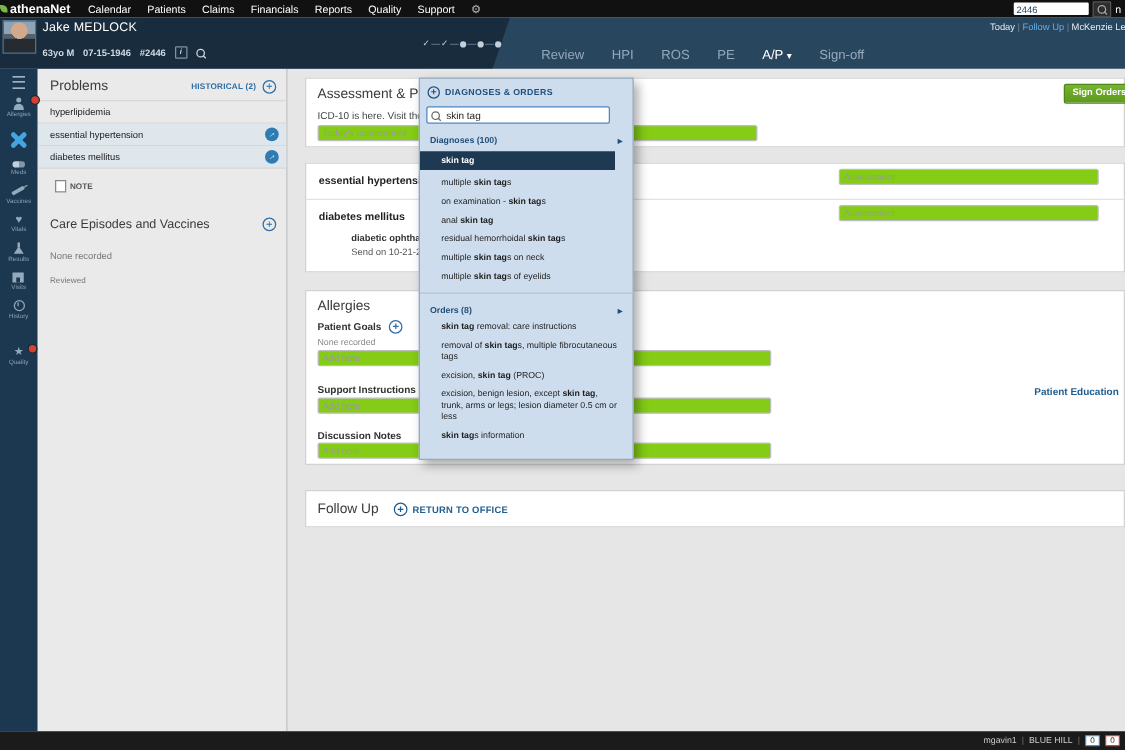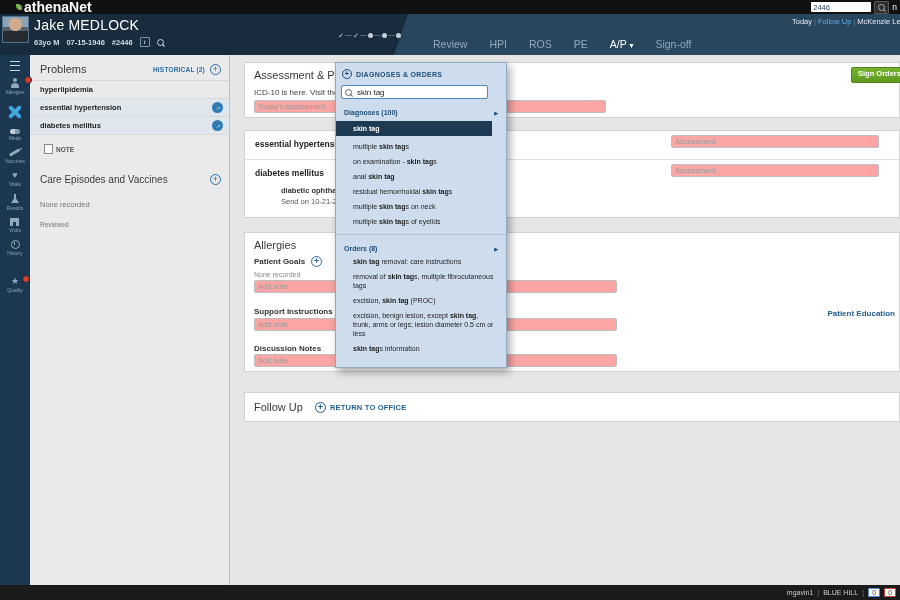--- a/index.html
+++ b/index.html
@@ -4,42 +4,42 @@
 <style>
   html,body{margin:0;padding:0}
   body{width:900px;height:600px;position:relative;overflow:hidden;background:#e8e8e8;
        font-family:"Liberation Sans",sans-serif}
   b{font-weight:bold}
   input{font-family:"Liberation Sans",sans-serif}
 
   
   #topbar{position:absolute;left:0;top:0;width:900px;height:14px;background:#111;z-index:30;
           display:flex;align-items:center;color:#fff;font-size:8.5px}
-  #brand{display:flex;align-items:center;gap:2px;margin-left:16px;font-size:14px;font-weight:bold}
+  #brand{display:flex;align-items:center;gap:2px;margin-left:0;font-size:10px;font-weight:bold}
   #brand .leaf{width:6px;height:6px;background:#7ab648;border-radius:0 70% 0 70%;display:inline-block}
   #topmenu{display:flex;gap:13px;margin-left:14px;align-items:center}
   #topmenu .mi{cursor:pointer}
   .gear{color:#bbb;font-size:9px}
   #topright{margin-left:auto;display:flex;align-items:center;gap:3px;margin-right:3px}
   #topsearch{width:56px;height:10px;font-size:7.5px;border:none;border-radius:1px;padding:0 2px;color:#1f3b53}
   .magbtn{width:13px;height:11px;background:#2e2e2e;border:1px solid #555;border-radius:1px;
           display:flex;align-items:center;justify-content:center}
   .mag{width:5px;height:5px;border:1px solid #aaa;border-radius:50%;position:relative;display:inline-block}
   .mag::after{content:"";position:absolute;width:3px;height:1px;background:#aaa;transform:rotate(45deg);right:-2px;bottom:-1px}
   .mag.dark{border-color:#666}.mag.dark::after{background:#666}
   .mag.light{border-color:#cfd9e2}.mag.light::after{background:#cfd9e2}
 
   
   #banner{position:absolute;left:0;top:14px;width:900px;height:41px;background:#29465f;z-index:25}
   #wedge{position:absolute;left:0;top:0;height:41px;width:408px;background:#182c3d;
          clip-path:polygon(0 0,100% 0,calc(100% - 14px) 100%,0 100%)}
   #avatar{position:absolute;left:2px;top:2px;width:27px;height:27px;border:1px solid #51728c;box-sizing:border-box;
      background:radial-gradient(circle at 50% 30%,#d3a98c 0 30%,rgba(0,0,0,0) 31%),
                 linear-gradient(180deg,#8ea3b5 0 40%,#55606b 41% 55%,#262b31 56% 100%)}
-  #pname{position:absolute;left:34px;top:3px;font-size:14px;color:#fff;letter-spacing:.2px}
+  #pname{position:absolute;left:34px;top:3px;font-size:10px;color:#fff;letter-spacing:.2px}
   #pdemo{position:absolute;left:34px;top:23px;display:flex;align-items:center;gap:7px;
          font-size:7.5px;color:#cfdae4;font-weight:bold}
   .infochip{width:8px;height:8px;border:1px solid #7d93a6;border-radius:1px;font-size:6px;font-style:italic;
             display:flex;align-items:center;justify-content:center;color:#cfdae4;font-weight:bold}
   #progress{position:absolute;left:338px;top:18px;display:flex;align-items:center}
   #progress .chk{color:#c3d0db;font-size:7px;line-height:7px}
   #progress .dot{width:5px;height:5px;border-radius:50%;background:#c3d0db}
   #progress .ln{width:7px;height:1px;background:#4e677e;margin:0 1px}
   #bannernav{position:absolute;left:433px;bottom:5px;display:flex;gap:22px;font-size:10.5px;color:#94a9bb}
   #bannernav .nitem{cursor:pointer;white-space:nowrap}
@@ -86,21 +86,21 @@
            border-right:1px solid #c2c2c2;box-sizing:border-box;z-index:10}
   .panelhead{display:flex;align-items:center;padding:8px 8px 5px 10px}
   .panelhead .t{font-size:11px;color:#3a3a3a}
   .panelhead .t.small{font-size:10px}
   .histlink{margin-left:auto;font-size:6.5px;font-weight:bold;color:#2c6da5;letter-spacing:.2px;cursor:pointer}
   .pluscirc{width:11px;height:11px;border:1px solid #2c6da5;border-radius:50%;color:#2c6da5;
             font-size:9px;line-height:9px;text-align:center;margin-left:5px;cursor:pointer;flex:none;box-sizing:border-box}
   .pluscirc.auto{margin-left:auto}
   #problist{border-top:1px solid #d8d8d8}
   .prob{position:relative;height:17px;display:flex;align-items:center;padding-left:10px;
-        font-size:7.5px;font-weight:bold;color:#222;border-bottom:1px solid #d8d8d8;cursor:pointer}
+        font-size:7.5px;font-weight:normal;color:#222;border-bottom:1px solid #d8d8d8;cursor:pointer}
   .prob.hl{background:#dfe6ec}
   .actcirc{position:absolute;right:6px;width:11px;height:11px;background:#2f7cb3;border-radius:50%;
            color:#fff;font-size:7px;display:flex;align-items:center;justify-content:center;cursor:pointer}
   .actcirc span{display:inline-block;transform:rotate(-35deg)}
   .noterow{display:flex;align-items:center;gap:3px;margin:9px 0 0 14px;font-size:6.5px;font-weight:bold;color:#555}
   .ic-note{width:7px;height:8px;border:1px solid #888;background:#fff}
   .carewrap{margin-top:12px}
   .smallgray{font-size:7.5px;color:#777;margin:10px 0 0 10px}
   .smallgray.tiny{font-size:6.5px;margin-top:12px}
 
@@ -110,21 +110,21 @@
   #cardA{top:7px;height:56px}
   #cardB{top:75px;height:88px}
   #cardC{top:177px;height:140px}
   #cardD{top:337px;height:30px}
   .ctitle{position:absolute;left:9px;top:6px;font-size:11px;color:#3a3a3a}
   #signOrders{position:absolute;left:606px;top:4px;height:14px;padding:0 6px;white-space:nowrap;
       background:linear-gradient(#76b32e,#5d9a1f);border:1px solid #4e8418;border-radius:2px;
       color:#fff;font-size:7.5px;font-weight:bold;line-height:12px;cursor:pointer}
   #icdNotice{position:absolute;left:9px;top:25px;font-size:8px;color:#444;white-space:nowrap}
   .inp{border:1px solid #bdbdbd;border-radius:2px;font-size:7.5px;padding:0 3px;color:#333;
-       background:#fca5a5;box-sizing:border-box;height:13px}
+       background:#84cc16;box-sizing:border-box;height:13px}
   .inp::placeholder{color:#9a9a9a}
   #todayInput{position:absolute;left:9px;top:37px;width:352px}
   .prow{position:relative;height:28px;border-bottom:1px solid #e2e2e2}
   .prow.tall{height:58px;border-bottom:none}
   .pname{position:absolute;left:10px;top:8px;font-size:8.5px;font-weight:bold;color:#222}
   .assess{position:absolute;right:20px;top:4px;width:208px}
   #suborder{position:absolute;left:36px;top:26px}
   #suborder .l1{font-size:7.5px;font-weight:bold;color:#333}
   #suborder .l2{font-size:7.5px;color:#555;margin-top:2px}
   .flabel{position:absolute;left:9px;font-size:8px;font-weight:bold;color:#333;display:flex;align-items:center;gap:4px}
@@ -160,20 +160,30 @@
   .cnt.red{border:1px solid #cf4638}
 </style>
 </head>
 <body>
 
 <div id="topbar">
   <span id="brand">
     <span class="leaf"></span>
     <span>athenaNet</span>
   </span>
+  <span id="topmenu">
+    <span class="mi">Calendar</span>
+    <span class="mi">Patients</span>
+    <span class="mi">Claims</span>
+    <span class="mi">Financials</span>
+    <span class="mi">Reports</span>
+    <span class="mi">Quality</span>
+    <span class="mi">Support</span>
+    <span class="gear">⚙</span>
+  </span>
   <span id="topright">
     <input id="topsearch" value="2446" style="">
     <span class="magbtn">
       <span class="mag"></span>
     </span>
     <span>n</span>
   </span>
 </div>
 
 <div id="banner">

